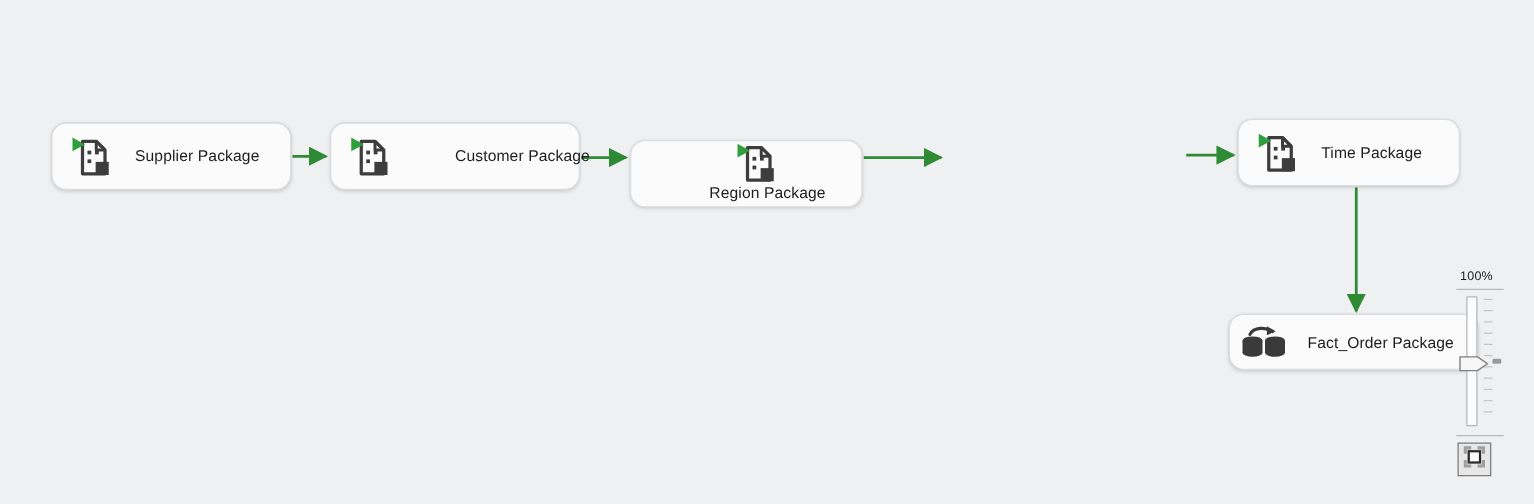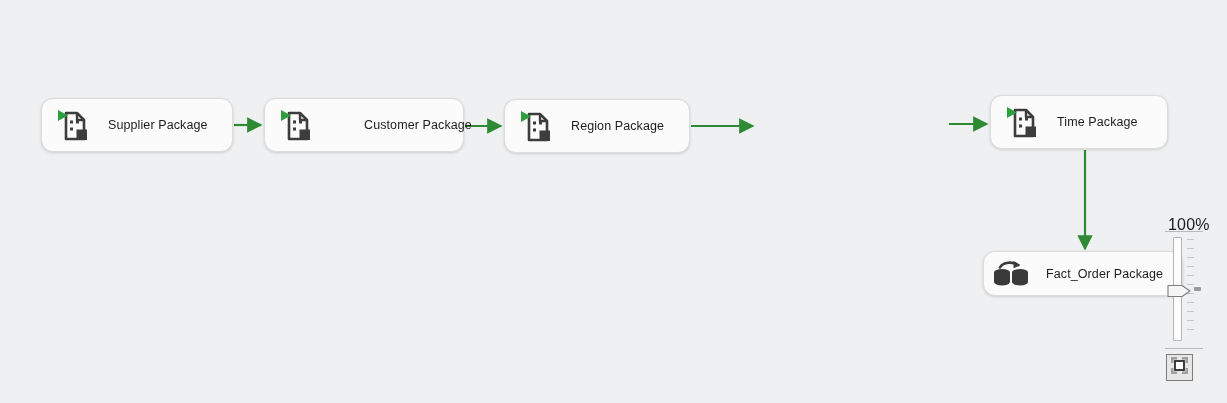--- a/index.html
+++ b/index.html
@@ -64,21 +64,21 @@
     position: absolute;
     left: 1160px;
     top: 216px;
     width: 48px;
     height: 175px;
   }
   #zoom-percent {
     position: absolute;
     left: 8px;
     top: 0px;
-    font-size: 16px;
+    font-size: 10px;
     color: #1d1d1d;
     letter-spacing: 0.2px;
   }
   #zoom-rule-top {
     position: absolute;
     left: 5px;
     top: 15px;
     width: 38px;
     height: 1px;
     background: #b9b9b9;
@@ -192,21 +192,21 @@
         <rect x="14" y="12.5" width="3" height="3" fill="#3d3d3d"></rect>
         <rect x="20" y="12.5" width="3" height="3" fill="#3d3d3d"></rect>
         <rect x="14" y="19.5" width="3" height="3" fill="#3d3d3d"></rect>
         <rect x="20.5" y="21.5" width="10.5" height="10.5" fill="#3d3d3d"></rect>
         <path d="M2 2 L12 7.5 L2 13 Z" fill="#2f9e3d"></path>
       </svg>
     </span>
     <span class="node-label">Customer Package</span>
   </div>
 
-  <div class="node" style="left:504px; top:99px; width:186px; height:54px;">
+  <div class="node" style="left:504px; top:112px; width:186px; height:54px;flex-direction:column;">
     <span class="node-icon">
       <svg viewBox="0 0 32 34" width="32" height="34">
         <path d="M10 5 L21 5 L28 12 L28 31 L10 31 Z" fill="none" stroke="#3d3d3d" stroke-width="2.6" stroke-linejoin="round"></path>
         <path d="M21 5 L21 12 L28 12" fill="none" stroke="#3d3d3d" stroke-width="2.4" stroke-linejoin="round"></path>
         <rect x="14" y="12.5" width="3" height="3" fill="#3d3d3d"></rect>
         <rect x="20" y="12.5" width="3" height="3" fill="#3d3d3d"></rect>
         <rect x="14" y="19.5" width="3" height="3" fill="#3d3d3d"></rect>
         <rect x="20.5" y="21.5" width="10.5" height="10.5" fill="#3d3d3d"></rect>
         <path d="M2 2 L12 7.5 L2 13 Z" fill="#2f9e3d"></path>
       </svg>

